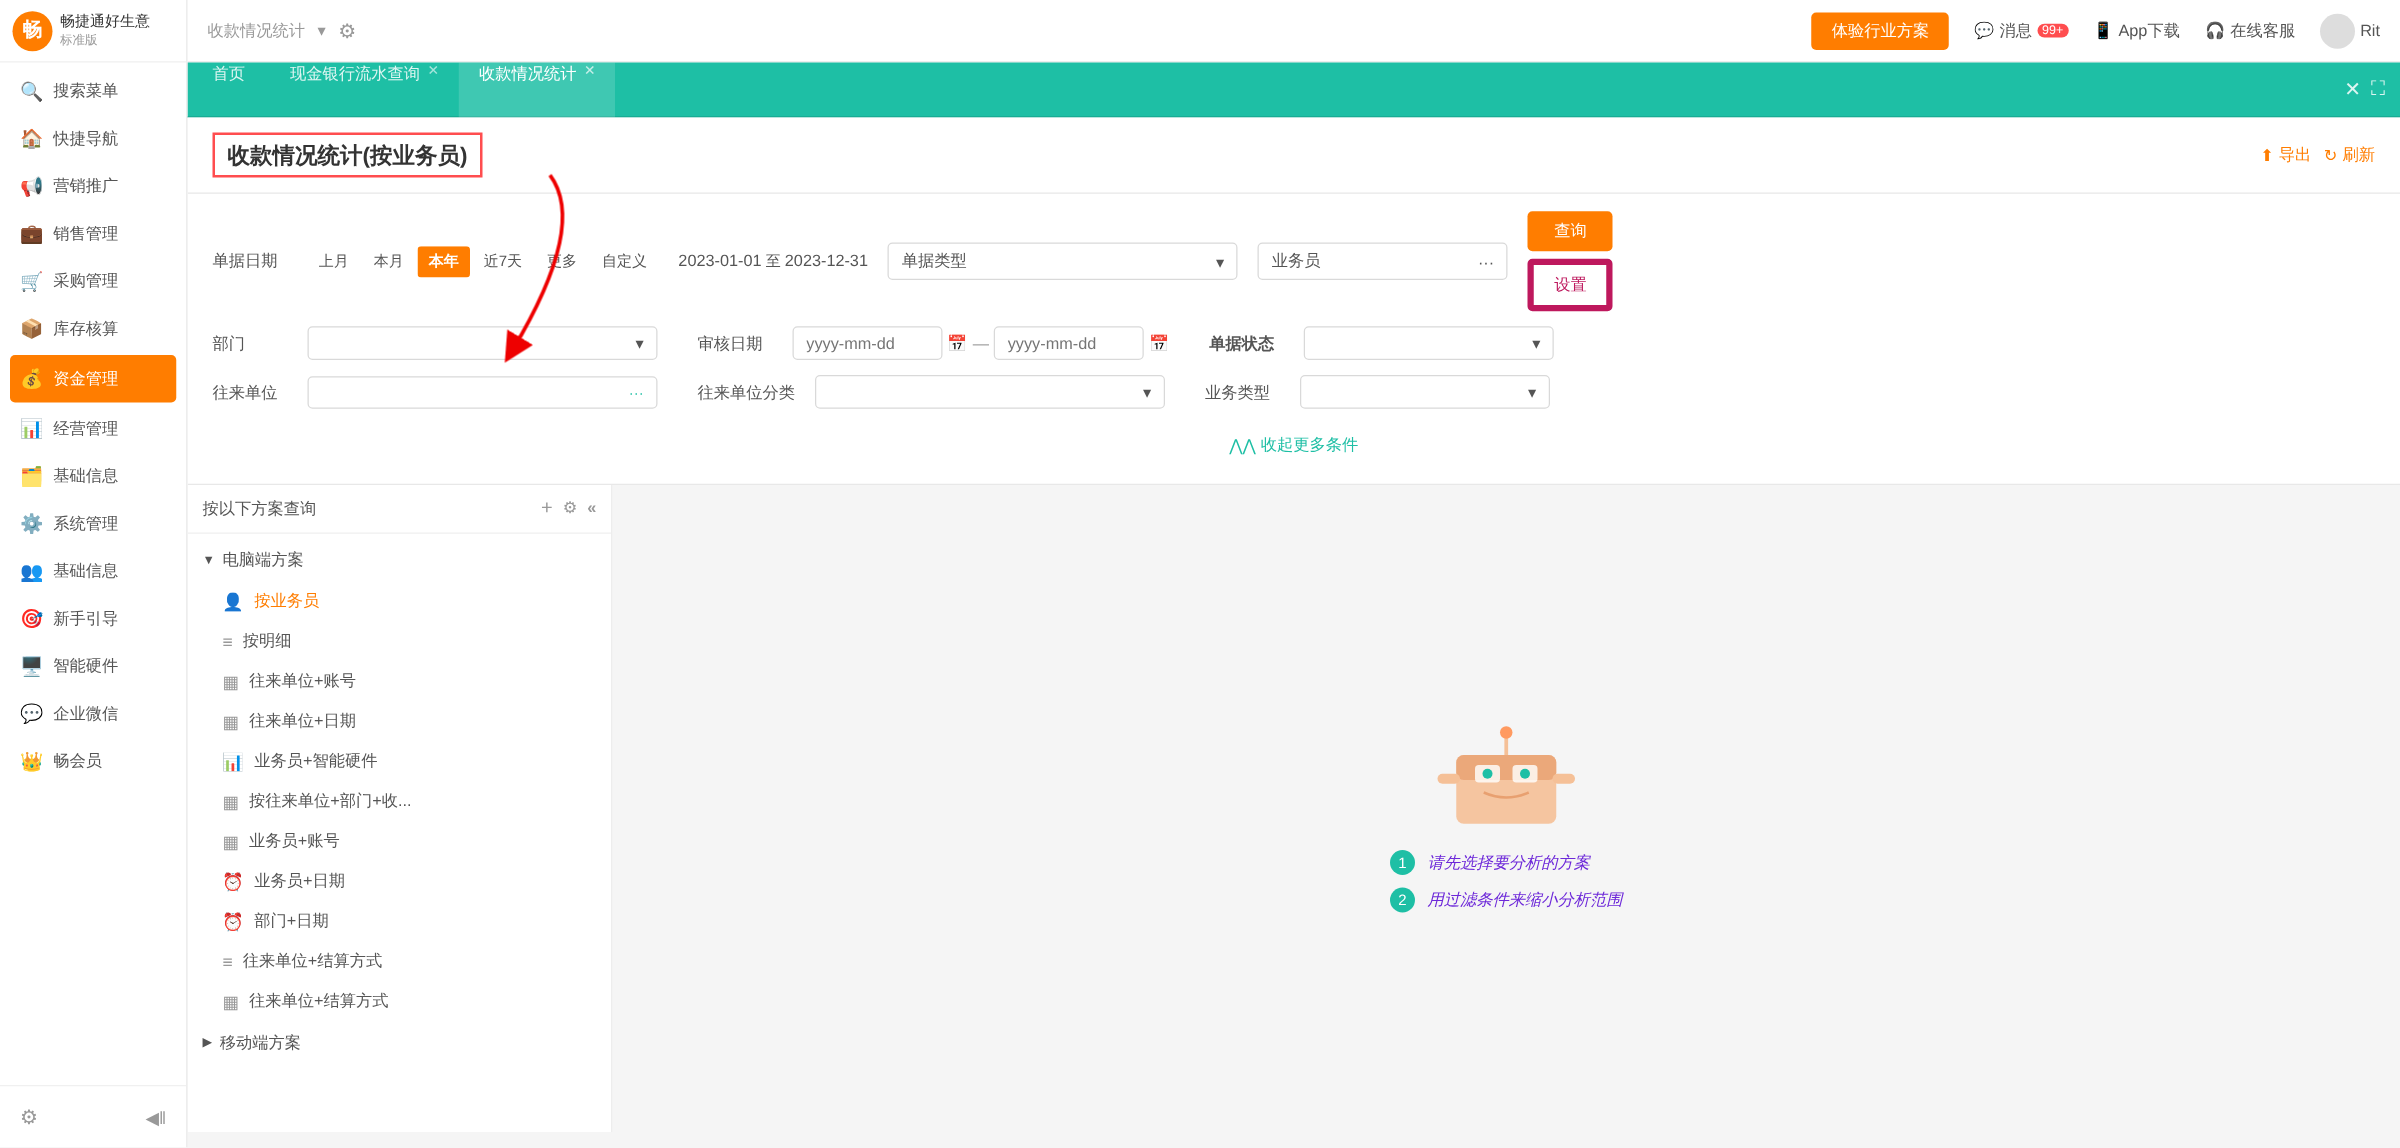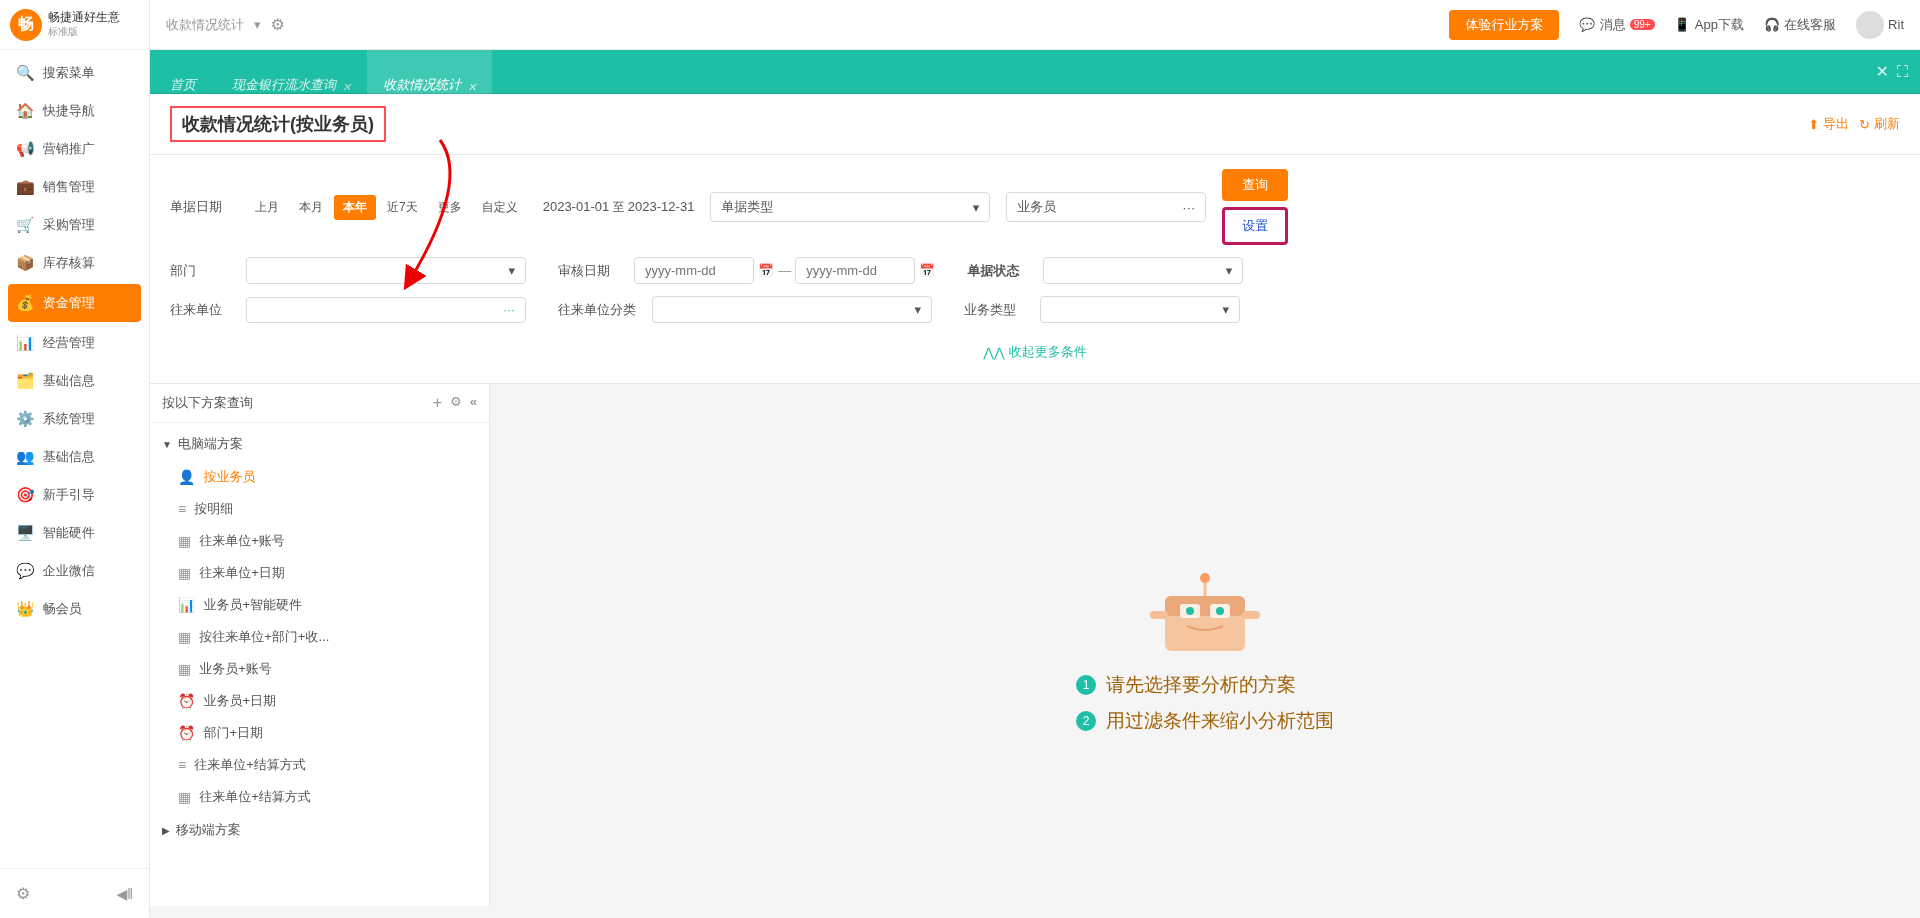--- a/index.html
+++ b/index.html
@@ -68,23 +68,23 @@
     }
     .user-avatar { width: 28px; height: 28px; background: #ddd; border-radius: 50%; }
 
     
     .tab-bar {
       height: 44px; background: #1ebfa5;
       display: flex; align-items: center; padding: 0 0 0 0;
       border-bottom: 1px solid #17a68f;
     }
     .tab-item {
-      height: 44px; display: flex; align-items: flex-end;
+      height: 44px; display: flex; align-items: flex-start;
       padding: 0 16px; cursor: pointer; color: rgba(255,255,255,0.85);
-      font-size: 13px; position: relative; gap: 6px; font-style: italic;
+      font-size: 13px; position: relative; gap: 6px;
     }
     .tab-item.active { background: rgba(255,255,255,0.15); color: #fff; }
     .tab-item .tab-close { font-size: 11px; opacity: 0.7; }
     .tab-home { padding: 0 20px; color: rgba(255,255,255,0.85); }
     .tab-bar-right {
       margin-left: auto; display: flex; align-items: center;
       padding: 0 12px; gap: 8px;
     }
     .tab-bar-right .icon-btn { color: rgba(255,255,255,0.85); cursor: pointer; font-size: 16px; }
 
@@ -135,21 +135,21 @@
       width: 120px; color: #bbb;
     }
     .dash { color: #999; }
     .calendar-icon { color: #bbb; cursor: pointer; }
     .more-btn { color: #1ebfa5; cursor: pointer; font-size: 12px; }
     .query-btn {
       background: #ff7d00; color: #fff; border: none;
       padding: 7px 20px; border-radius: 4px; cursor: pointer; font-size: 13px;
     }
     .setting-btn {
-      background: #fff; color: #1d4ed8; border: 3px solid #be185d;
+      background: #fff; color: #be185d; border: 5px solid #be185d;
       padding: 7px 16px; border-radius: 4px; cursor: pointer; font-size: 13px;
     }
     .btn-group { display: flex; flex-direction: column; gap: 6px; }
     .collapse-btn {
       display: flex; align-items: center; justify-content: center;
       gap: 4px; color: #1ebfa5; cursor: pointer; padding: 8px;
       font-size: 13px;
     }
 
     
@@ -182,21 +182,21 @@
     
     .right-content { flex: 1; display: flex; flex-direction: column; align-items: center; justify-content: center; overflow: hidden; background: #f5f5f5; }
     .empty-state { display: flex; flex-direction: column; align-items: center; gap: 16px; }
     .empty-steps { display: flex; flex-direction: column; gap: 10px; }
     .empty-step { display: flex; align-items: center; gap: 10px; }
     .step-num {
       width: 20px; height: 20px; border-radius: 50%;
       background: #1ebfa5; color: #fff; font-size: 12px;
       display: flex; align-items: center; justify-content: center;
     }
-    .step-text { color: #a16207; font-size: 19px; }
+    .step-text { color: #6d28d9; font-size: 13px; font-style: italic; }
   </style>
 </head>
 <body>
 
 <div class="sidebar">
   <div class="sidebar-logo">
     <div class="logo-icon">畅</div>
     <div>
       <div class="logo-text">畅捷通好生意</div>
       <div class="logo-badge">标准版</div>

